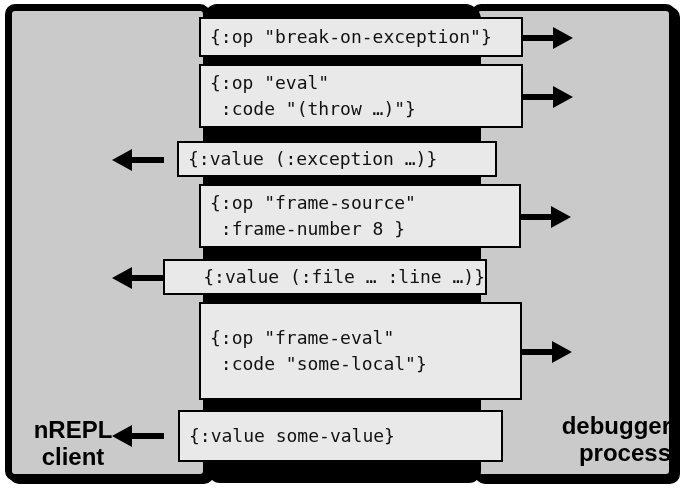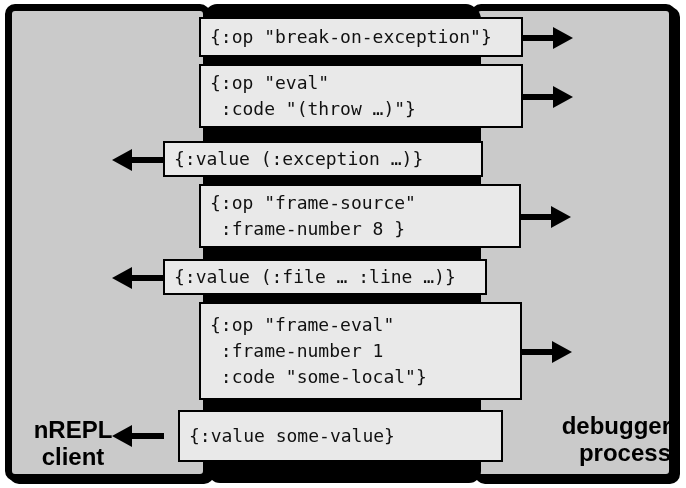--- a/index.html
+++ b/index.html
@@ -121,54 +121,53 @@
     <div class="line">{:op "eval"</div>
     <div class="line"> :code "(throw …)"}</div>
   </div>
   <div class="arrow" style="left:521px; top:85px;">
     <svg width="52" height="24" viewBox="0 0 52 24">
       <rect x="0" y="9" width="34" height="6" fill="#000"></rect>
       <polygon points="32,1 52,12 32,23" fill="#000"></polygon>
     </svg>
   </div>
 
-  <div class="msg" style="left:163px; top:141px; width:320px; height:36px;">
+  <div class="msg" style="left:177px; top:141px; width:320px; height:36px;">
     <div class="line">{:value (:exception …)}</div>
   </div>
   <div class="arrow" style="left:112px; top:148px;">
     <svg width="52" height="24" viewBox="0 0 52 24">
       <rect x="18" y="9" width="34" height="6" fill="#000"></rect>
       <polygon points="20,1 0,12 20,23" fill="#000"></polygon>
     </svg>
   </div>
 
   <div class="msg" style="left:199px; top:184px; width:322px; height:64px;">
     <div class="line">{:op "frame-source"</div>
     <div class="line"> :frame-number 8 }</div>
   </div>
   <div class="arrow" style="left:519px; top:205px;">
     <svg width="52" height="24" viewBox="0 0 52 24">
       <rect x="0" y="9" width="34" height="6" fill="#000"></rect>
       <polygon points="32,1 52,12 32,23" fill="#000"></polygon>
     </svg>
   </div>
 
-  <div class="msg" style="left:163px; top:259px; width:324px; height:36px;">
+  <div class="msg" style="left:163px; top:259px; width:324px; height:36px;text-align:right;">
     <div class="line">{:value (:file … :line …)}</div>
   </div>
   <div class="arrow" style="left:112px; top:266px;">
     <svg width="52" height="24" viewBox="0 0 52 24">
       <rect x="18" y="9" width="34" height="6" fill="#000"></rect>
       <polygon points="20,1 0,12 20,23" fill="#000"></polygon>
     </svg>
   </div>
 
   <div class="msg" style="left:199px; top:302px; width:323px; height:98px;">
     <div class="line">{:op "frame-eval"</div>
-    <div class="line"> :frame-number 1</div>
     <div class="line"> :code "some-local"}</div>
   </div>
   <div class="arrow" style="left:520px; top:340px;">
     <svg width="52" height="24" viewBox="0 0 52 24">
       <rect x="0" y="9" width="34" height="6" fill="#000"></rect>
       <polygon points="32,1 52,12 32,23" fill="#000"></polygon>
     </svg>
   </div>
 
   <div class="msg" style="left:178px; top:410px; width:325px; height:52px;">

